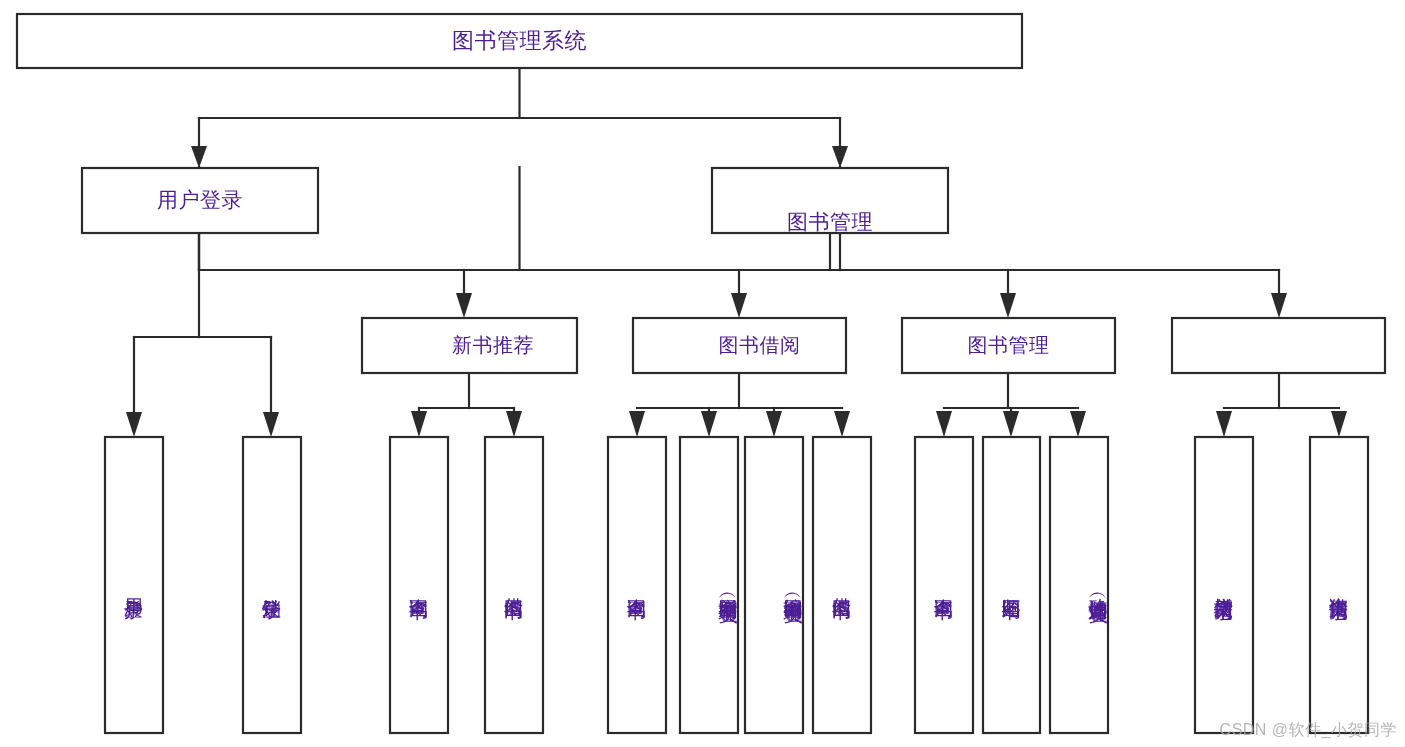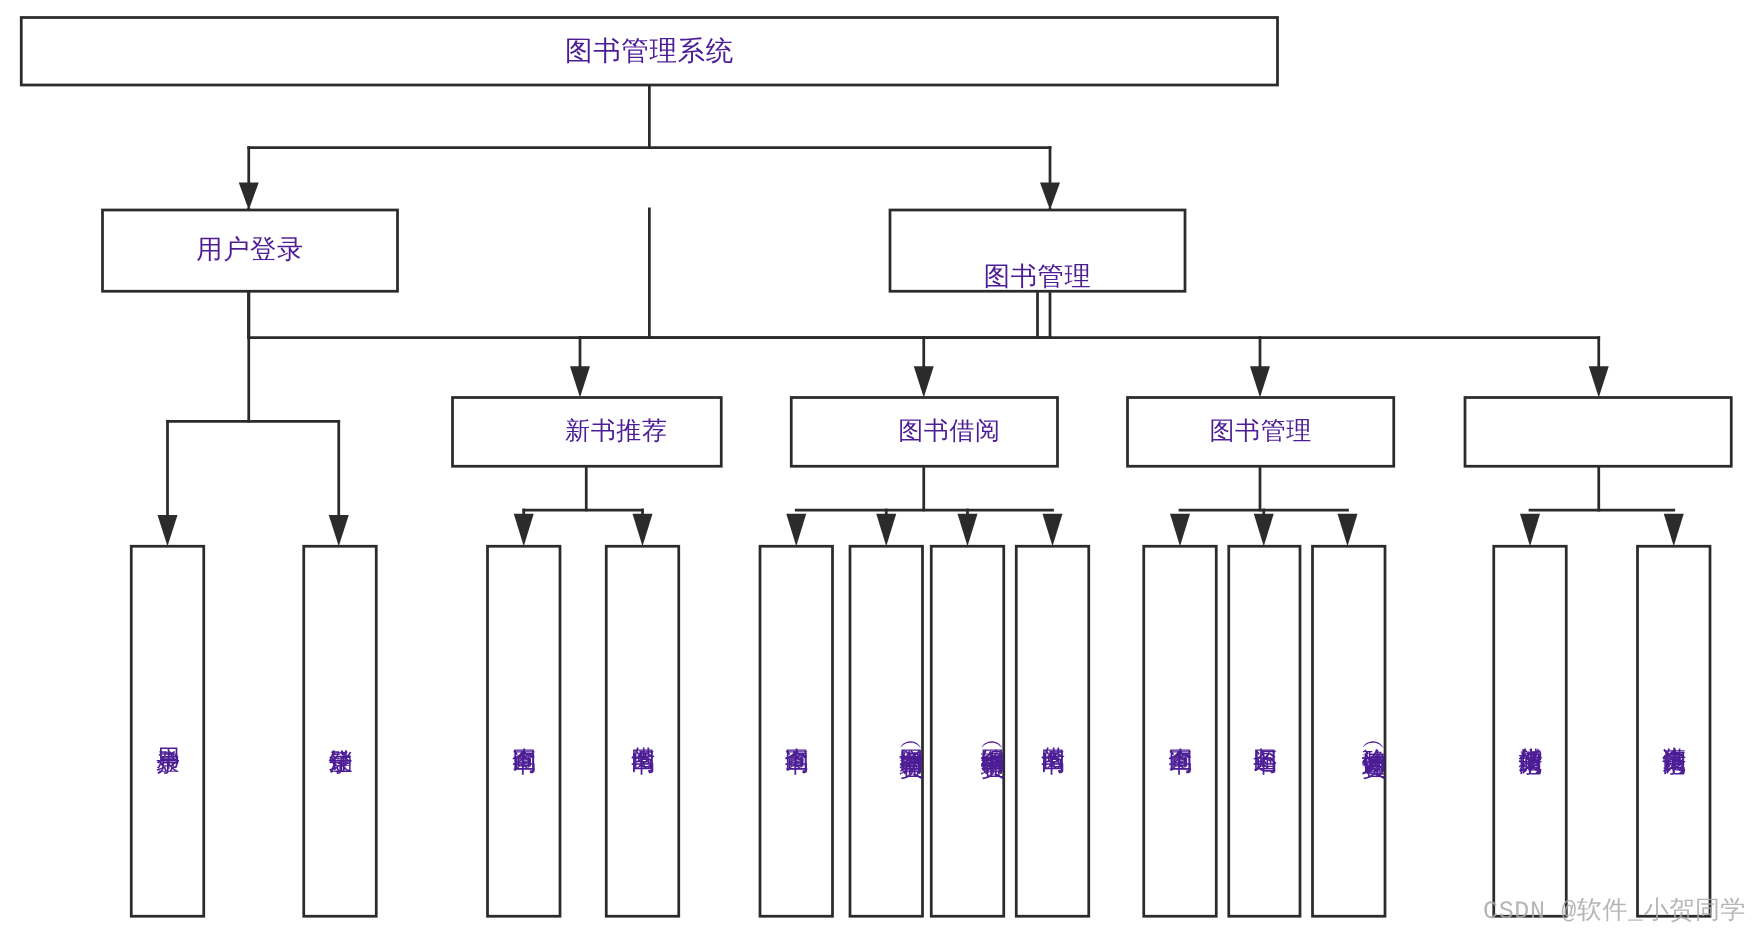--- a/index.html
+++ b/index.html
@@ -62,22 +62,22 @@
     font-size: 19px;
     letter-spacing: 1px;
     line-height: 1;
     white-space: normal;
   }
   #watermark {
     position: absolute;
     right: 8px;
     bottom: 6px;
     color: #a9a9a9;
-    font-size: 20px;
-    font-family: Liberation Mono, monospace;
+    font-size: 16px;
+    font-family: Liberation Sans, sans-serif;
     letter-spacing: 0.5px;
     opacity: 0.85;
     user-select: none;
   }
 </style>
 </head>
 <body>
 
 <div id="diagram-root">
 

